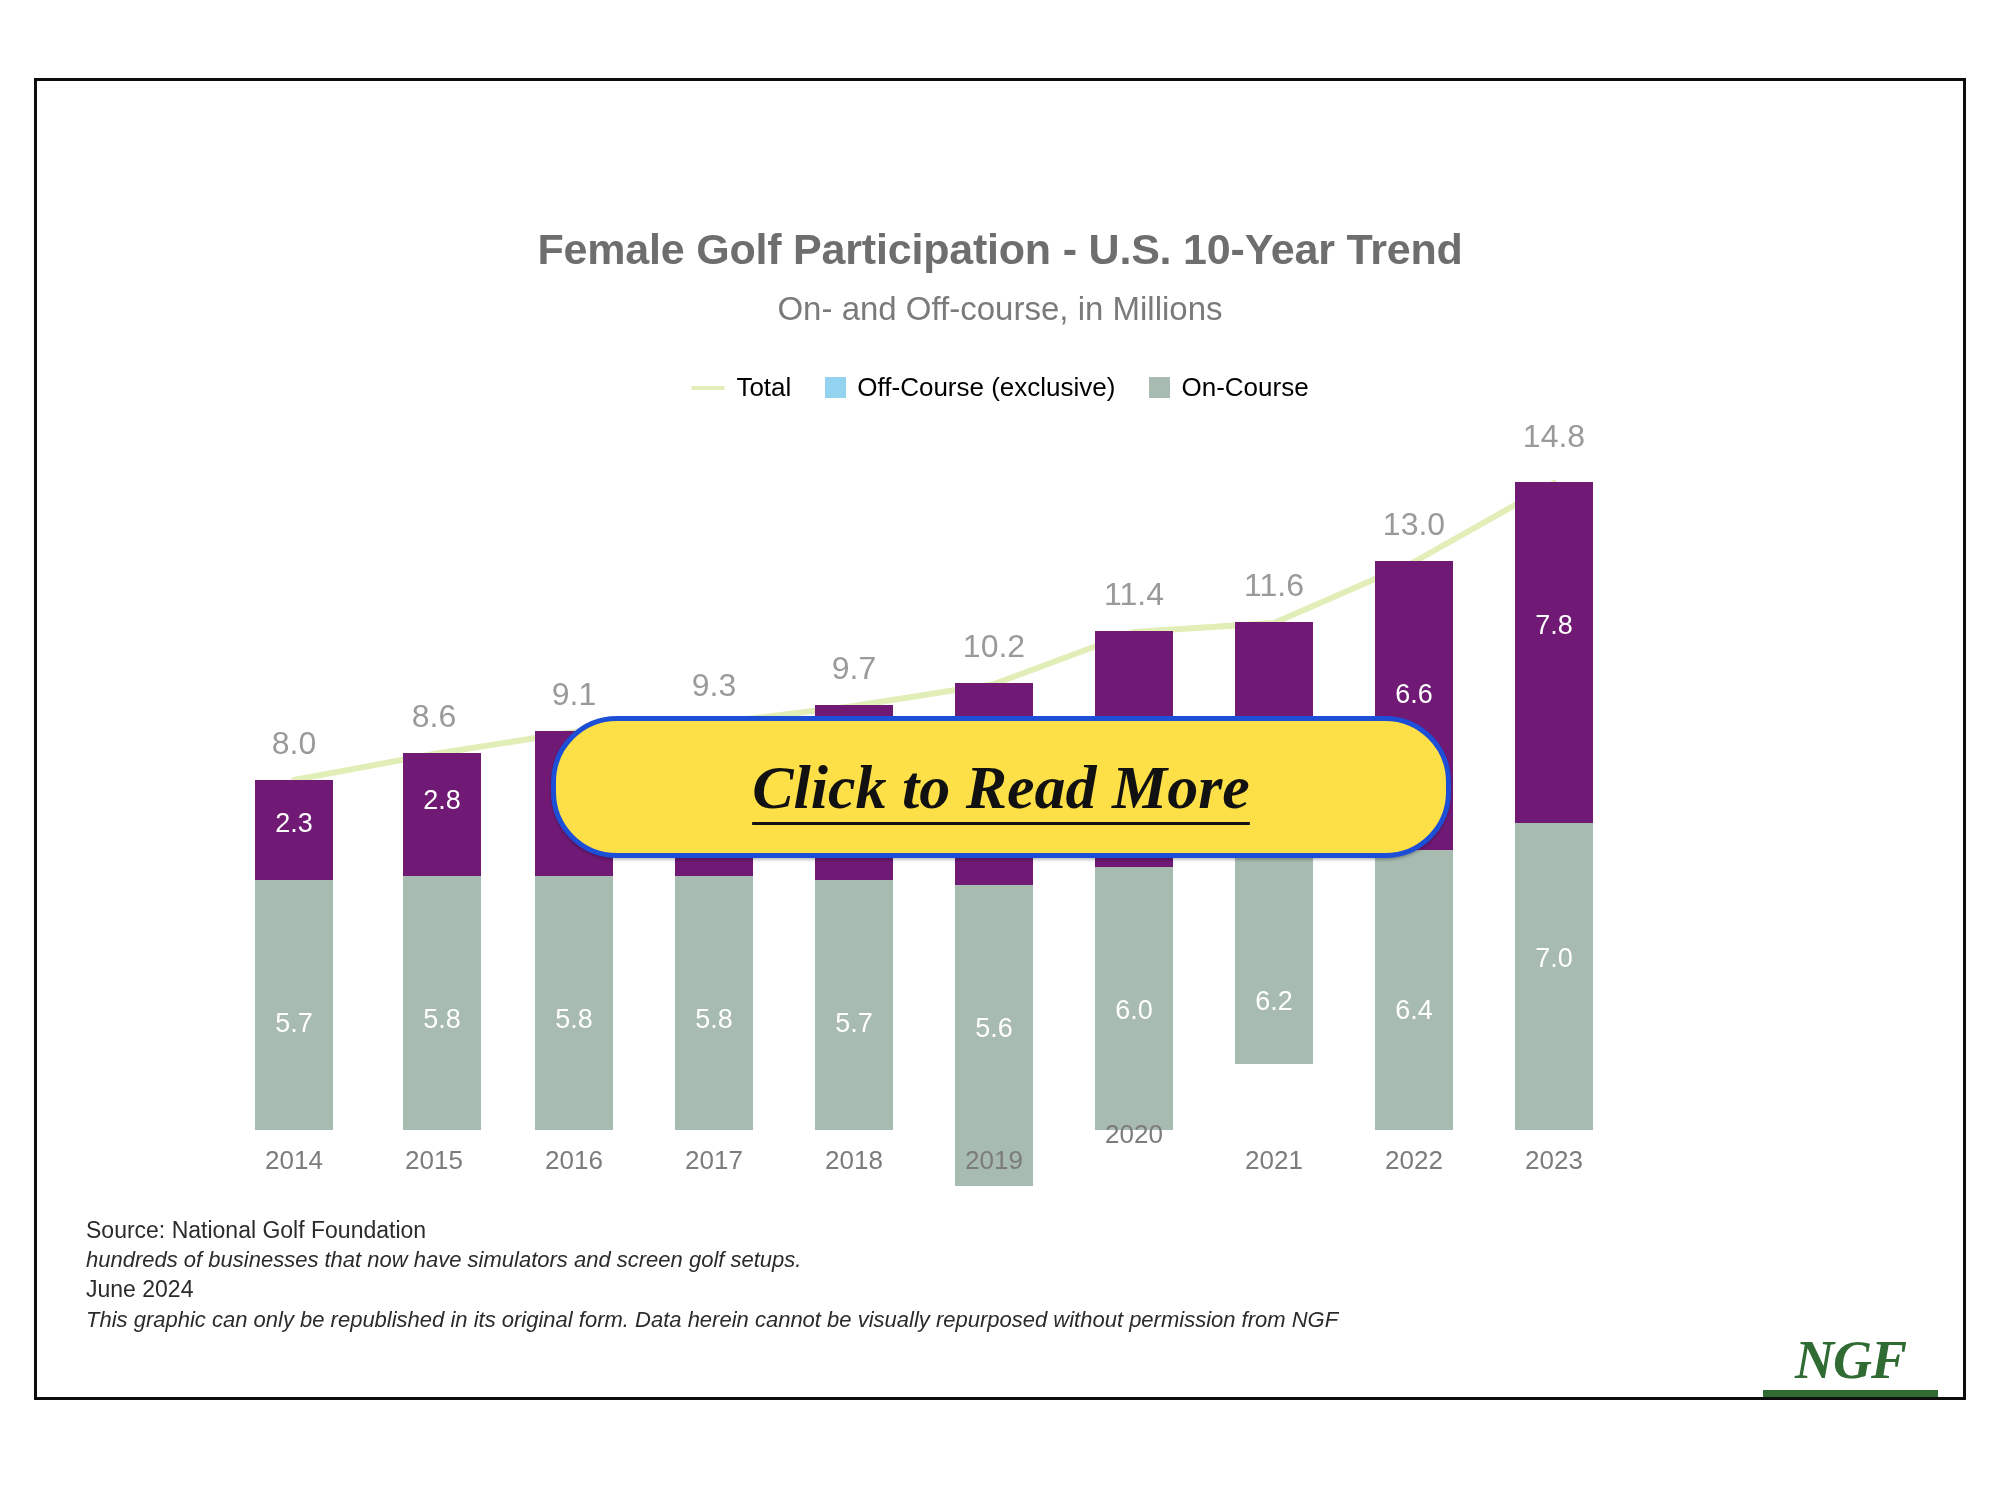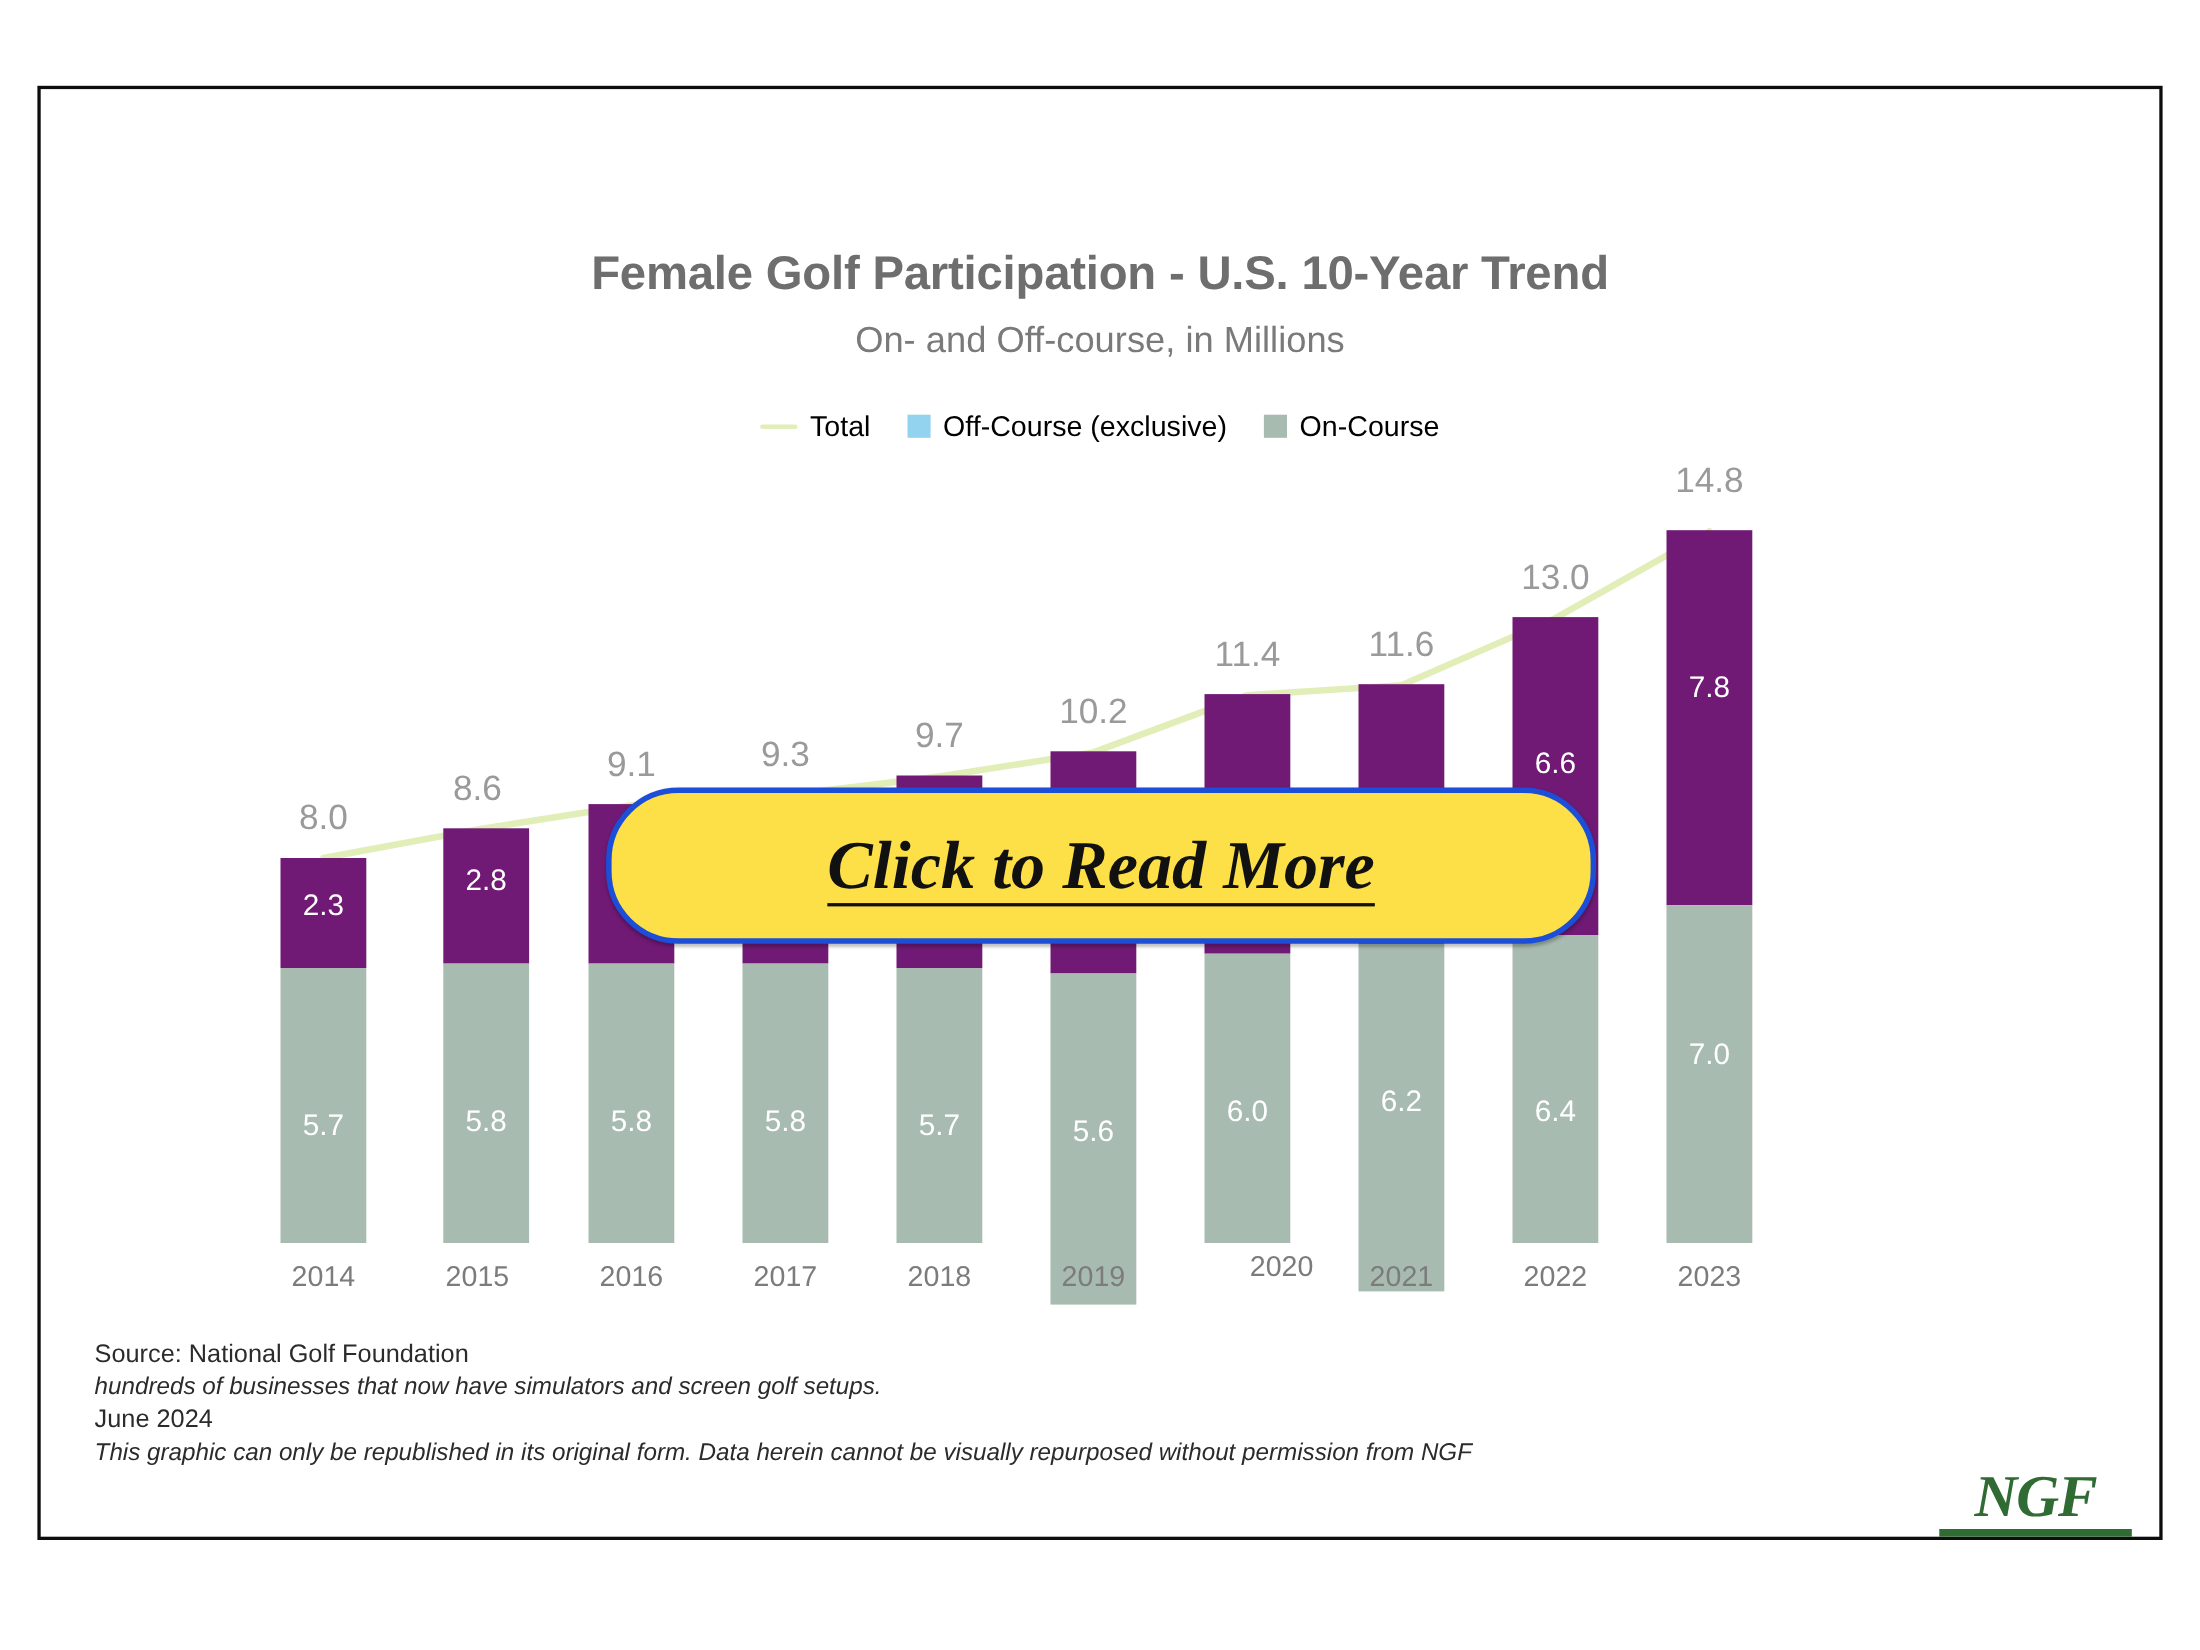--- a/index.html
+++ b/index.html
@@ -334,28 +334,28 @@
       <div class="bar-stack" style="height:499px;">
         <div class="seg-off" style="height:236px;">
           <span class="seg-label" style="top:32px;"></span>
         </div>
         <div class="seg-on" style="height:263px;">
           <span class="seg-label">6.0</span>
         </div>
       </div>
     </div>
     <div class="total-label" style="left:819px; top:146px;">11.4</div>
-    <div class="x-label" style="left:819px; top:706px;text-align:right;">2020</div>
+    <div class="x-label" style="left:819px; top:689px;">2020</div>
 
     <div class="bar-col" style="left:980px; height:508px;">
       <div class="bar-stack" style="height:508px;">
         <div class="seg-off" style="height:236px;">
           <span class="seg-label" style="top:32px;"></span>
         </div>
-        <div class="seg-on" style="height:316px;">
+        <div class="seg-on" style="height:206px;">
           <span class="seg-label">6.2</span>
         </div>
       </div>
     </div>
     <div class="total-label" style="left:959px; top:137px;">11.6</div>
     <div class="x-label" style="left:959px; top:715px;">2021</div>
 
     <div class="bar-col" style="left:1120px; height:569px;">
       <div class="bar-stack" style="height:569px;">
         <div class="seg-off" style="height:289px;">

